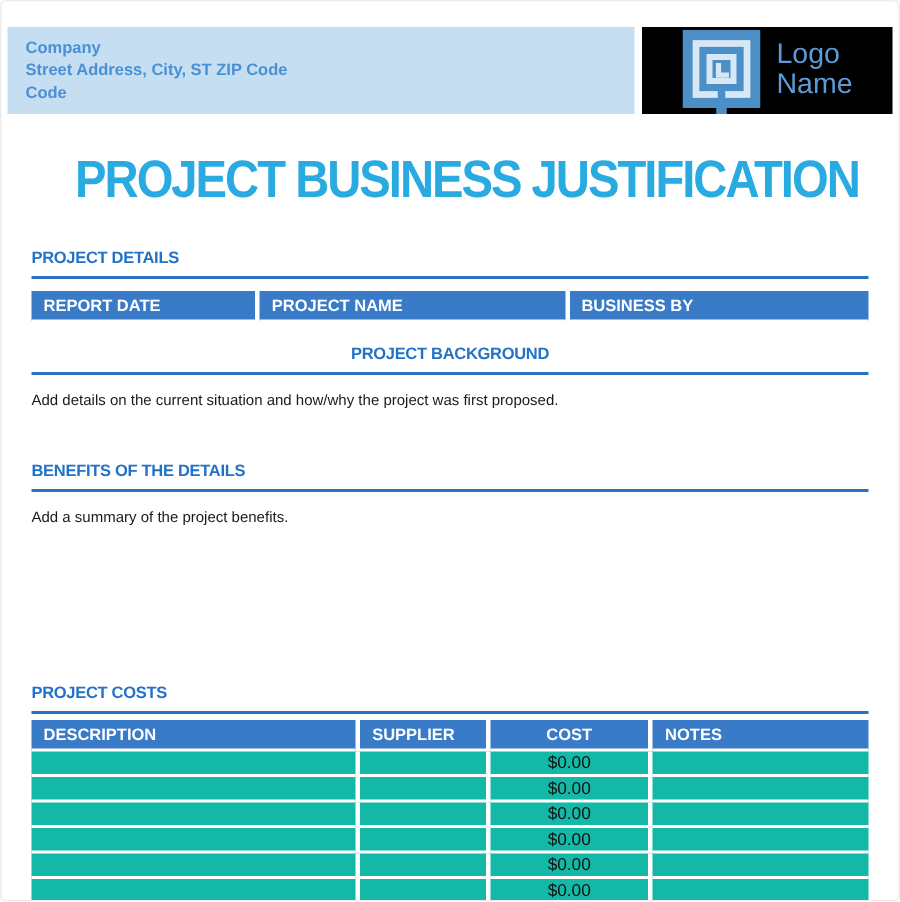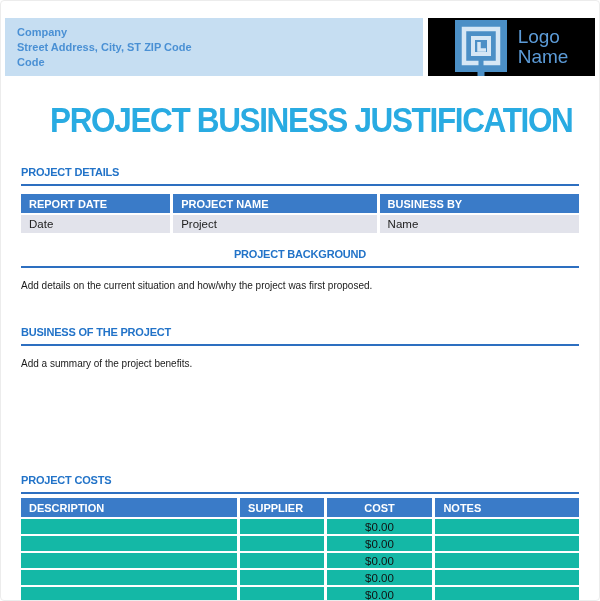--- a/index.html
+++ b/index.html
@@ -102,32 +102,27 @@
           <col style="width:27%">
           <col style="width:37%">
           <col style="width:36%">
         </colgroup>
       <tbody>
           <tr>
         <th>REPORT DATE</th>
         <th>PROJECT NAME</th>
         <th>BUSINESS BY</th>
       </tr>
-      <tr>
-        <td>Date</td>
-        <td>Project</td>
-        <td>Name</td>
-      </tr>
     </tbody>
       </table>
 
     <div class="sec-heading mt-background">PROJECT BACKGROUND</div>
     <div class="sec-body mt-body">Add details on the current situation and how/why the project was first proposed.</div>
 
-    <div class="sec-heading mt-benefits">BUSINESS OF THE PROJECT</div>
+    <div class="sec-heading mt-benefits">BENEFITS OF THE DETAILS</div>
     <div class="sec-body mt-body">Add a summary of the project benefits.</div>
 
     <div class="sec-heading mt-costs">PROJECT COSTS</div>
     <table class="costs-table mt-costs-table">
       <colgroup>
           <col style="width:39%">
           <col style="width:15.5%">
           <col style="width:19.5%">
           <col style="width:26%">
         </colgroup>

